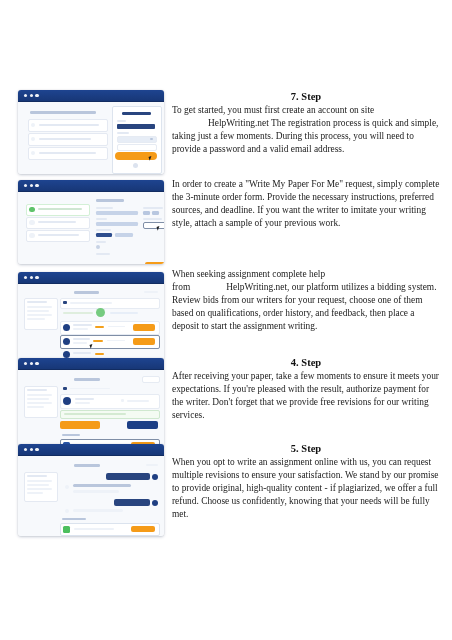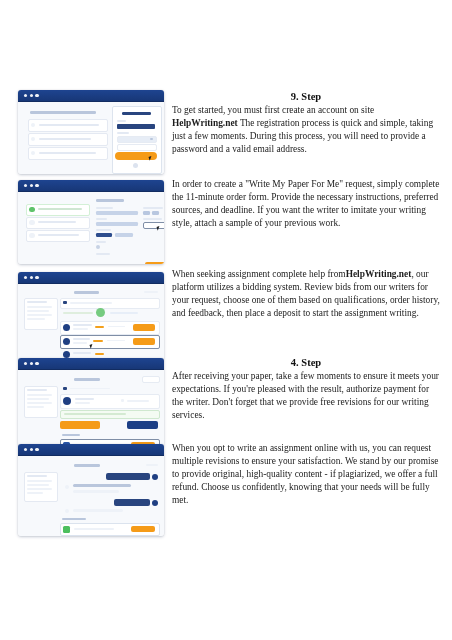--- a/index.html
+++ b/index.html
@@ -72,21 +72,22 @@
     color: #111111;
   }
   .step-body {
     font-size: 9.4px;
     line-height: 1.37;
     text-align: left;
     margin: 0;
     color: #1c1c1c;
   }
   .step-body b {
-    font-weight: bold;
+    font-weight: normal;
+    margin-left: 36px;
   }
 
   
   .shot {
     position: absolute;
     left: 18px;
     top: 0;
     width: 146px;
     height: 84px;
     background: #ffffff;
@@ -238,21 +239,21 @@
           <div class="panel plain" style="left:99px;top:34px;width:38px;height:5.2px;background:#e7edf6;"></div>
           <div class="bar mid" style="left:132px;top:36px;width:3px;height:1.6px;"></div>
           <div class="panel plain" style="left:99px;top:42px;width:38px;height:4.6px;"></div>
           <div class="btn-orange" style="left:97px;top:50px;width:42px;height:8px;border-radius:4px;"></div>
           <div class="bar faint" style="left:115px;top:61px;width:5px;height:5px;border-radius:50%;background:#dce3ef;"></div>
           <div class="cursor" style="left:131px;top:54px;"></div>
         </div>
       </div>
 
       <div class="step-text">
-        <div class="step-heading">9. Step</div>
+        <div class="step-heading">7. Step</div>
         <p class="step-body"><span>To get started, you must first create an account on site </span><b>HelpWriting.net</b><span> The registration process is quick and simple, taking just a few moments. During this process, you will need to provide a password and a valid email address.</span></p>
       </div>
     </div>
 
     <div class="step-row r2">
 
       <div class="shot s2">
         <div class="titlebar">
           <div class="dots">
             <span class="dot"></span>
@@ -292,21 +293,21 @@
 
           <div class="bar light" style="left:78px;top:49px;width:10px;height:1.6px;"></div>
           <div class="bar faint" style="left:78px;top:53px;width:4px;height:4px;border-radius:50%;background:#c7d2e4;"></div>
           <div class="bar light" style="left:78px;top:61px;width:14px;height:1.8px;"></div>
 
           <div class="btn-orange" style="left:127px;top:70px;width:26px;height:6.5px;"></div>
         </div>
       </div>
 
       <div class="step-text">
-        <p class="step-body"><span>In order to create a "Write My Paper For Me" request, simply complete the 11-minute order form. Provide the necessary instructions, preferred sources, and deadline. If you want the writer to imitate your writing style, attach a sample of your previous work.</span><b></b><span></span></p>
+        <p class="step-body"><span>In order to create a "Write My Paper For Me" request, simply complete the 3-minute order form. Provide the necessary instructions, preferred sources, and deadline. If you want the writer to imitate your writing style, attach a sample of your previous work.</span><b></b><span></span></p>
       </div>
     </div>
 
     <div class="step-row r3">
 
       <div class="shot s3">
         <div class="titlebar">
           <div class="dots">
             <span class="dot"></span>
             <span class="dot"></span>
@@ -447,18 +448,19 @@
 
           <div class="bar mid" style="left:44px;top:62px;width:24px;height:2.2px;"></div>
           <div class="panel plain" style="left:42px;top:67px;width:98px;height:11px;border-color:#dbe3ee;"></div>
           <div class="sq-green" style="left:45px;top:69.5px;width:7px;height:7px;"></div>
           <div class="bar faint" style="left:56px;top:72px;width:40px;height:1.8px;"></div>
           <div class="btn-orange" style="left:113px;top:69.5px;width:24px;height:6.5px;"></div>
         </div>
       </div>
 
       <div class="step-text">
+        <div class="step-heading">5. Step</div>
         <p class="step-body"><span>When you opt to write an assignment online with us, you can request multiple revisions to ensure your satisfaction. We stand by our promise to provide original, high-quality content - if plagiarized, we offer a full refund. Choose us confidently, knowing that your needs will be fully met.</span><b></b><span></span></p>
       </div>
     </div>
 
   </div>
 </div>
 
 </body></html>

